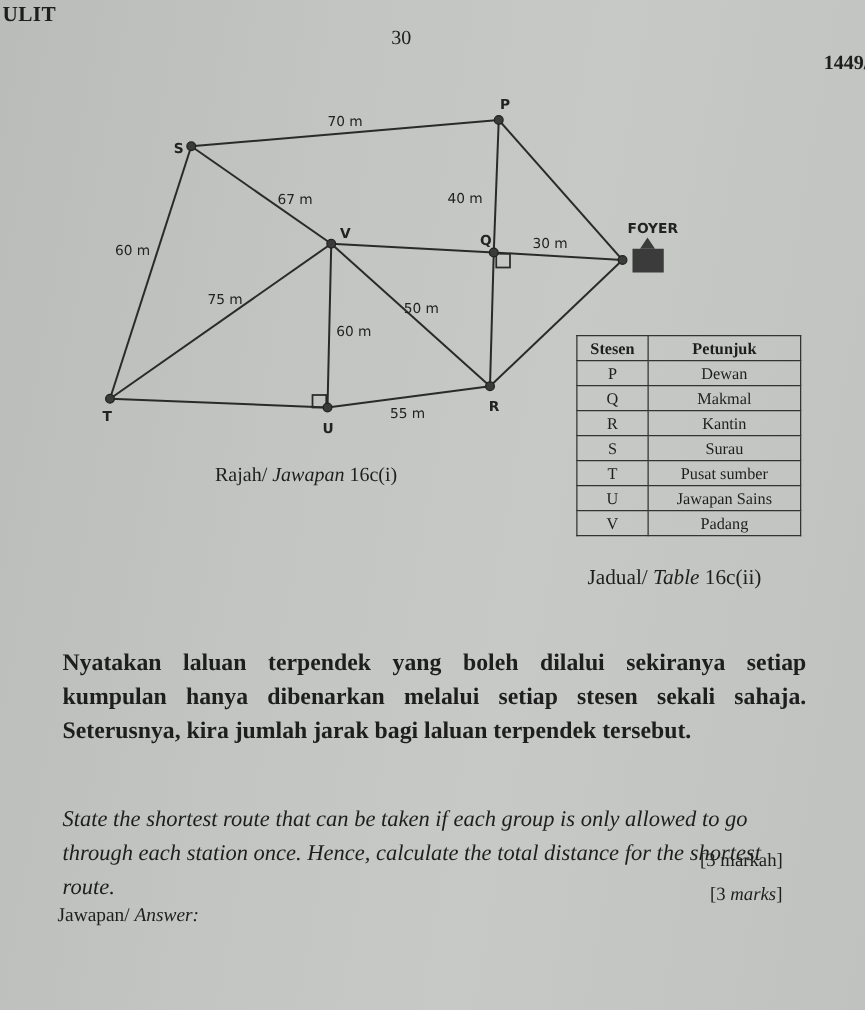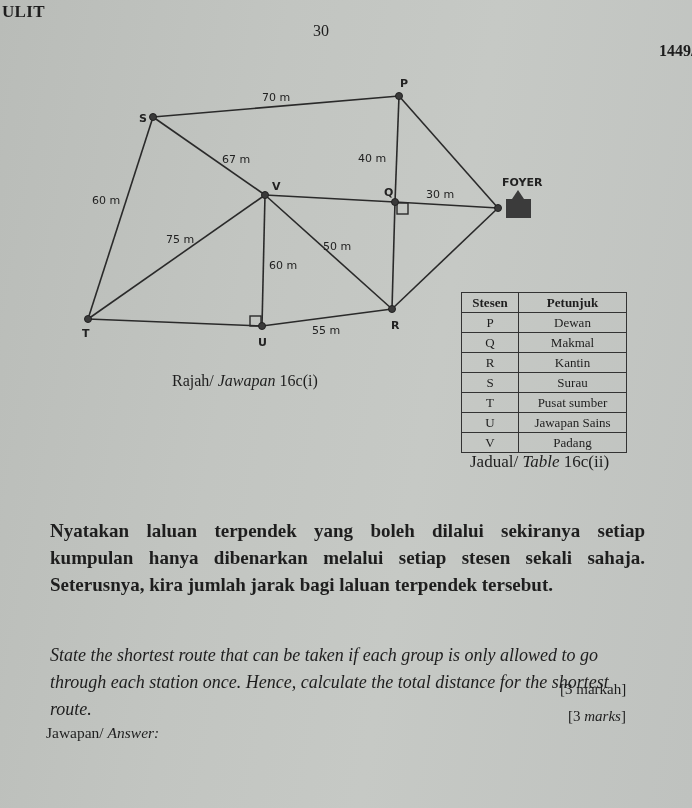--- a/index.html
+++ b/index.html
@@ -14,22 +14,22 @@
   .pagenum { left: 313px; top: 22px; font-size: 16px; }
   .code { left: 623px; top: 42px; font-size: 16px; font-weight: bold; margin-left: 36px; }
   svg.diagram { position: absolute; left: 0; top: 0; }
   .nlabel { font-family: "DejaVu Sans", sans-serif; font-size: 11px; fill: #222; font-weight: bold; }
   .elabel { font-family: "DejaVu Sans", sans-serif; font-size: 11px; fill: #222; }
   .edge { stroke: #2a2a2a; stroke-width: 1.6; fill: none; }
   .node { fill: #3a3a3a; stroke: #222; stroke-width: 1; }
   .caption1 { left: 172px; top: 372px; font-size: 16px; }
   .caption1 i, .caption2 i, .eng i { font-style: italic; }
   table.legend {
-    position: absolute; left: 461px; top: 292px; border-collapse: collapse;
-    font-size: 13px; width: 166px;
+    position: absolute; left: 461px; top: 268px; border-collapse: collapse;
+    font-size: 13px; width: 180px;
   }
   table.legend th, table.legend td {
     border: 1.5px solid #333; height: 19px; padding: 0 4px; line-height: 18px;
   }
   table.legend th { font-weight: bold; text-align: center; }
   table.legend td.st { text-align: center; width: 48px; }
   table.legend td.pt { text-align: center; }
   .caption2 { left: 470px; top: 452px; font-size: 17px; }
   .malay { left: 50px; top: 517px; width: 595px; font-size: 19px; line-height: 27px; text-align: justify; font-weight: bold; }
   .eng { left: 50px; top: 614px; width: 600px; font-size: 18px; line-height: 27px; font-style: italic; margin-top: 28px; }

